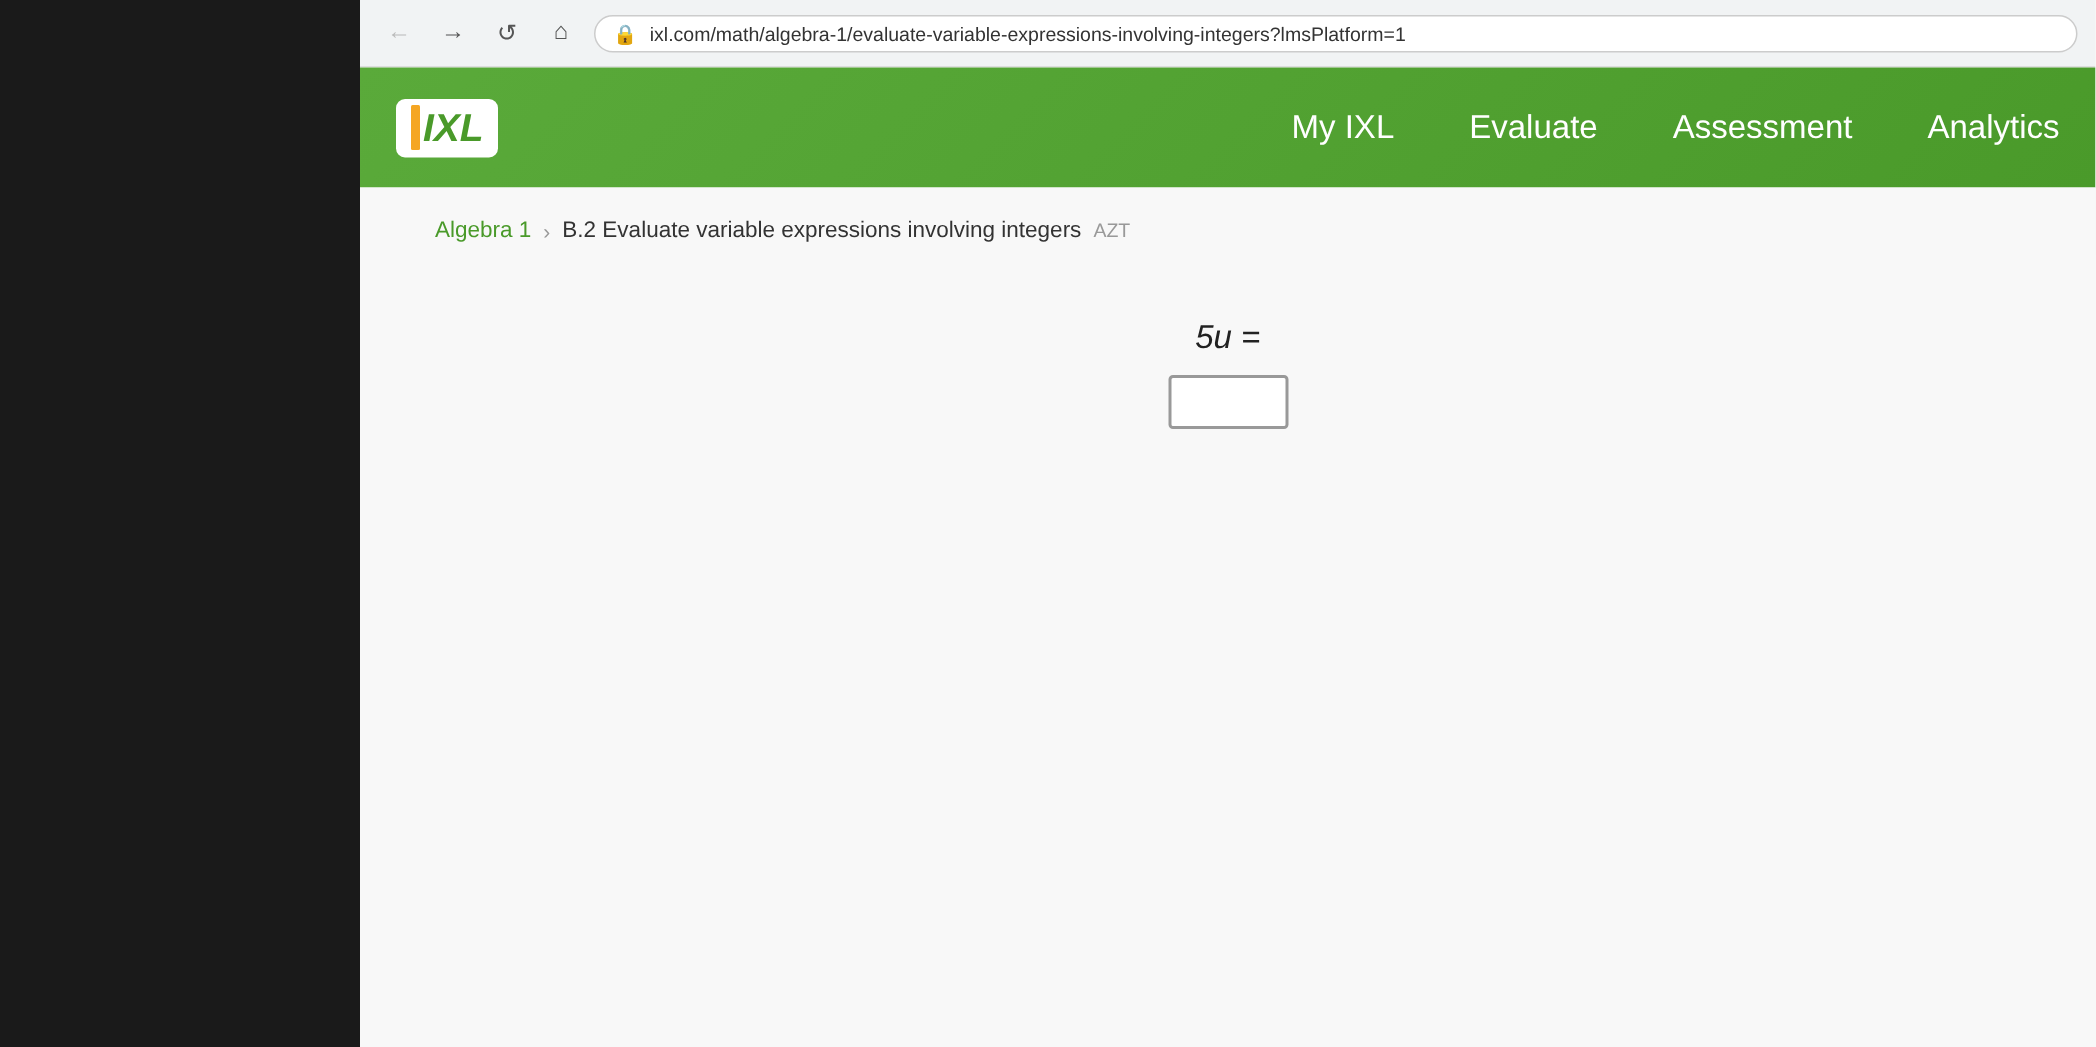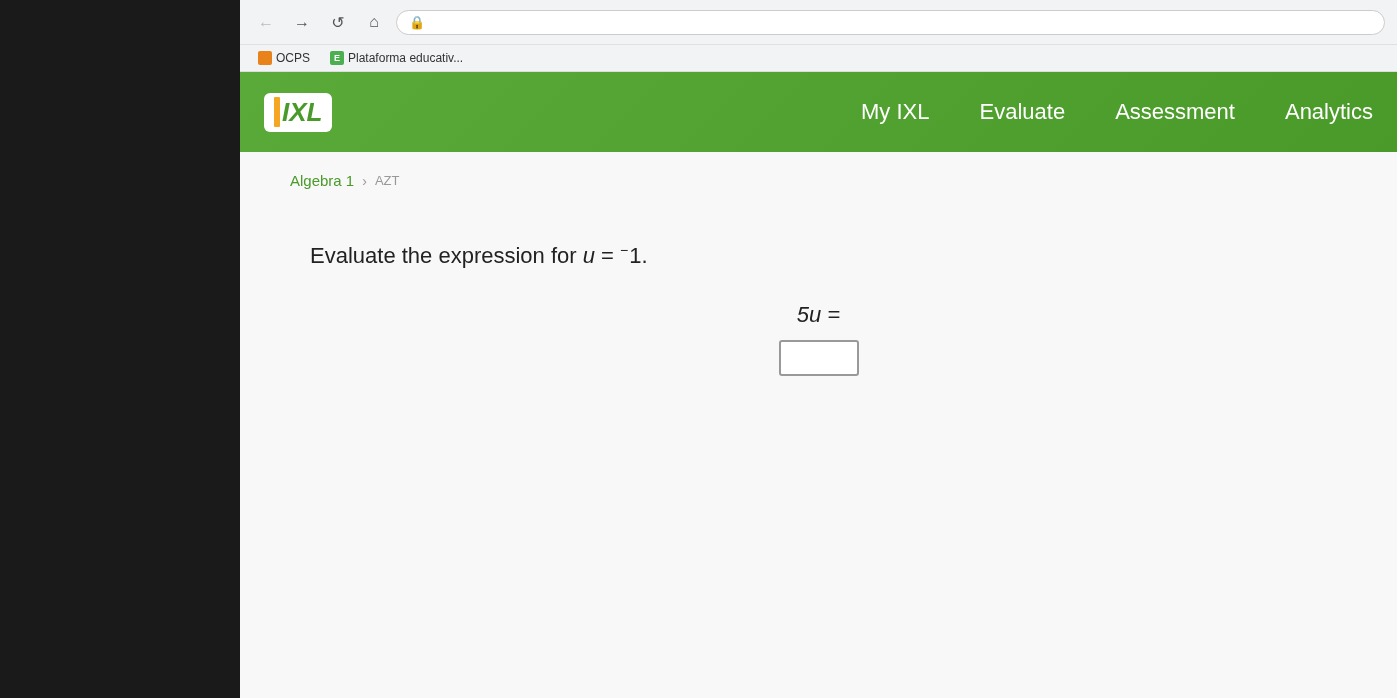--- a/index.html
+++ b/index.html
@@ -272,30 +272,21 @@
 <div class="main-area">
 
   <div class="browser-chrome">
     <div class="browser-toolbar">
       <button class="nav-btn disabled">←</button>
       <button class="nav-btn">→</button>
       <button class="nav-btn">↺</button>
       <button class="nav-btn">⌂</button>
       <div class="address-bar">
         <span class="lock-icon">🔒</span>
-      </div>
-    </div>
-    <div class="bookmarks-bar">
-      <div class="bookmark-item">
-        <div class="bookmark-favicon-orange"></div>
-        <span>OCPS</span>
-      </div>
-      <div class="bookmark-item">
-        <div class="bookmark-favicon-green">E</div>
-        <span>Plataforma educativ...</span>
+        <span class="url-text">ixl.com/math/algebra-1/evaluate-variable-expressions-involving-integers?lmsPlatform=1</span>
       </div>
     </div>
   </div>
 
   <div class="ixl-header">
     <div class="ixl-logo">
       <div class="ixl-logo-bar"></div>
       <span class="ixl-logo-text">IXL</span>
     </div>
     <nav class="ixl-nav">
@@ -304,28 +295,26 @@
       <span class="ixl-nav-item">Assessment</span>
       <span class="ixl-nav-item">Analytics</span>
     </nav>
   </div>
 
   <div class="page-content">
 
     <div class="breadcrumb">
       <a class="breadcrumb-link">Algebra 1</a>
       <span class="breadcrumb-separator">›</span>
+      <span class="breadcrumb-current">B.2 Evaluate variable expressions involving integers</span>
       <span class="breadcrumb-code">AZT</span>
     </div>
 
     <div class="problem-area">
 
-      <div class="problem-statement">
-        <span>Evaluate the expression for </span><span class="variable">u</span><span> = </span><sup class="superscript">−</sup><span>1.</span>
-      </div>
 
       <div class="expression-row">
         <span class="expression-label">5u =</span>
         <input class="answer-input" type="text" style="">
       </div>
 
 
     </div>
   </div>
 </div>

